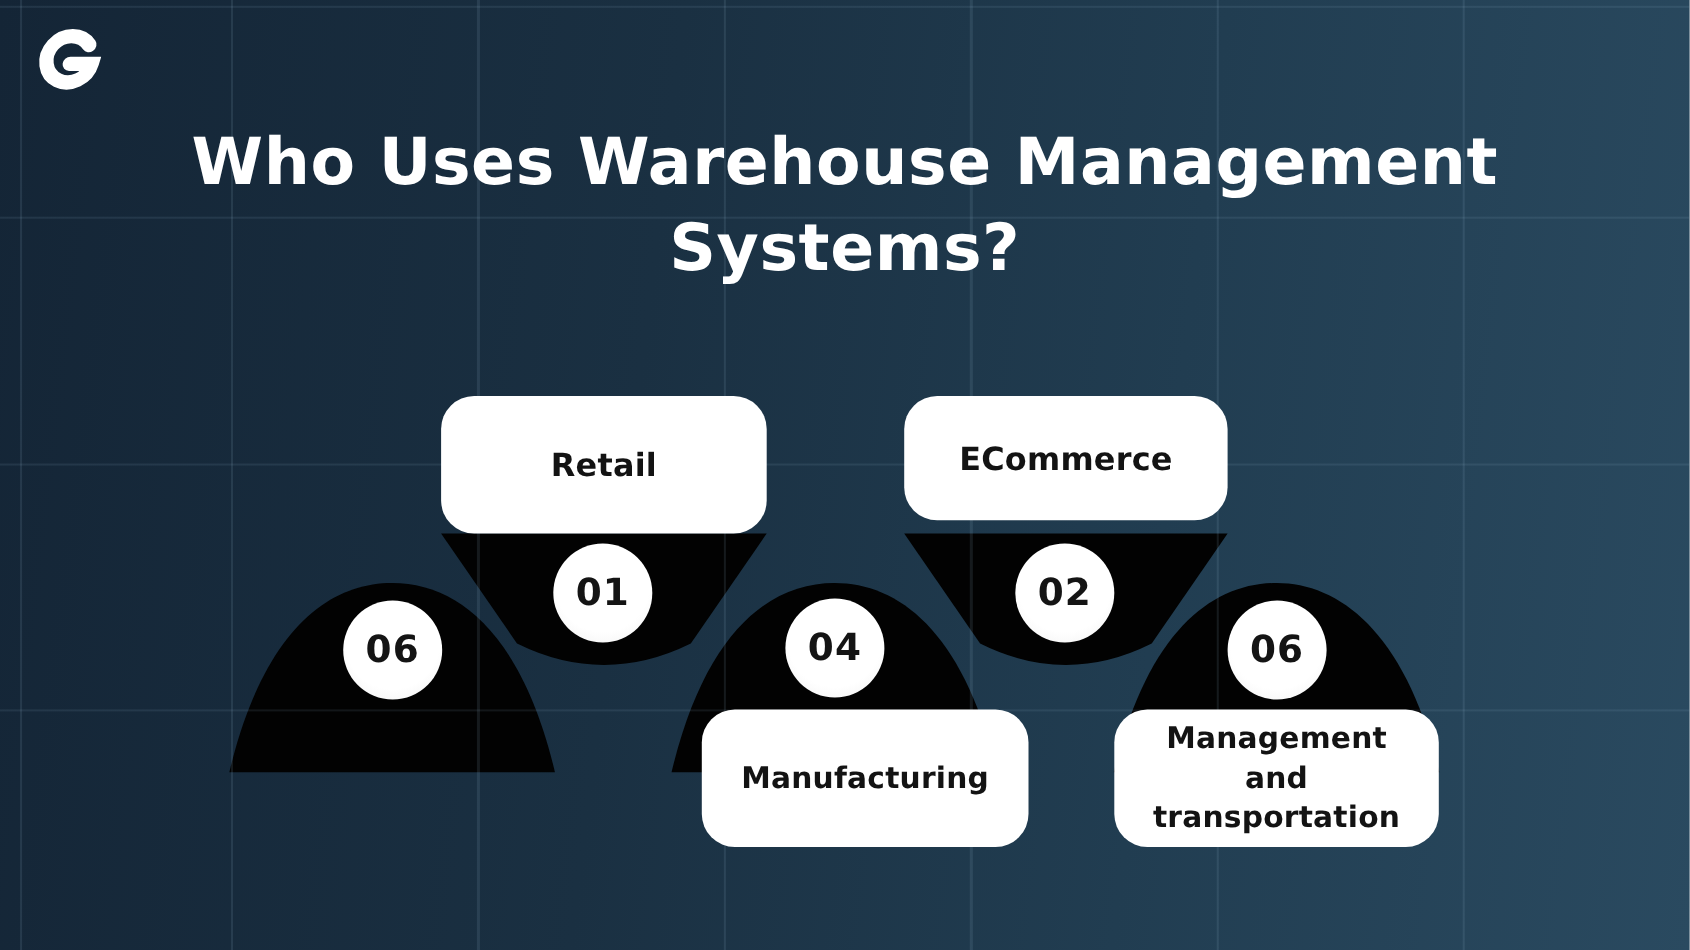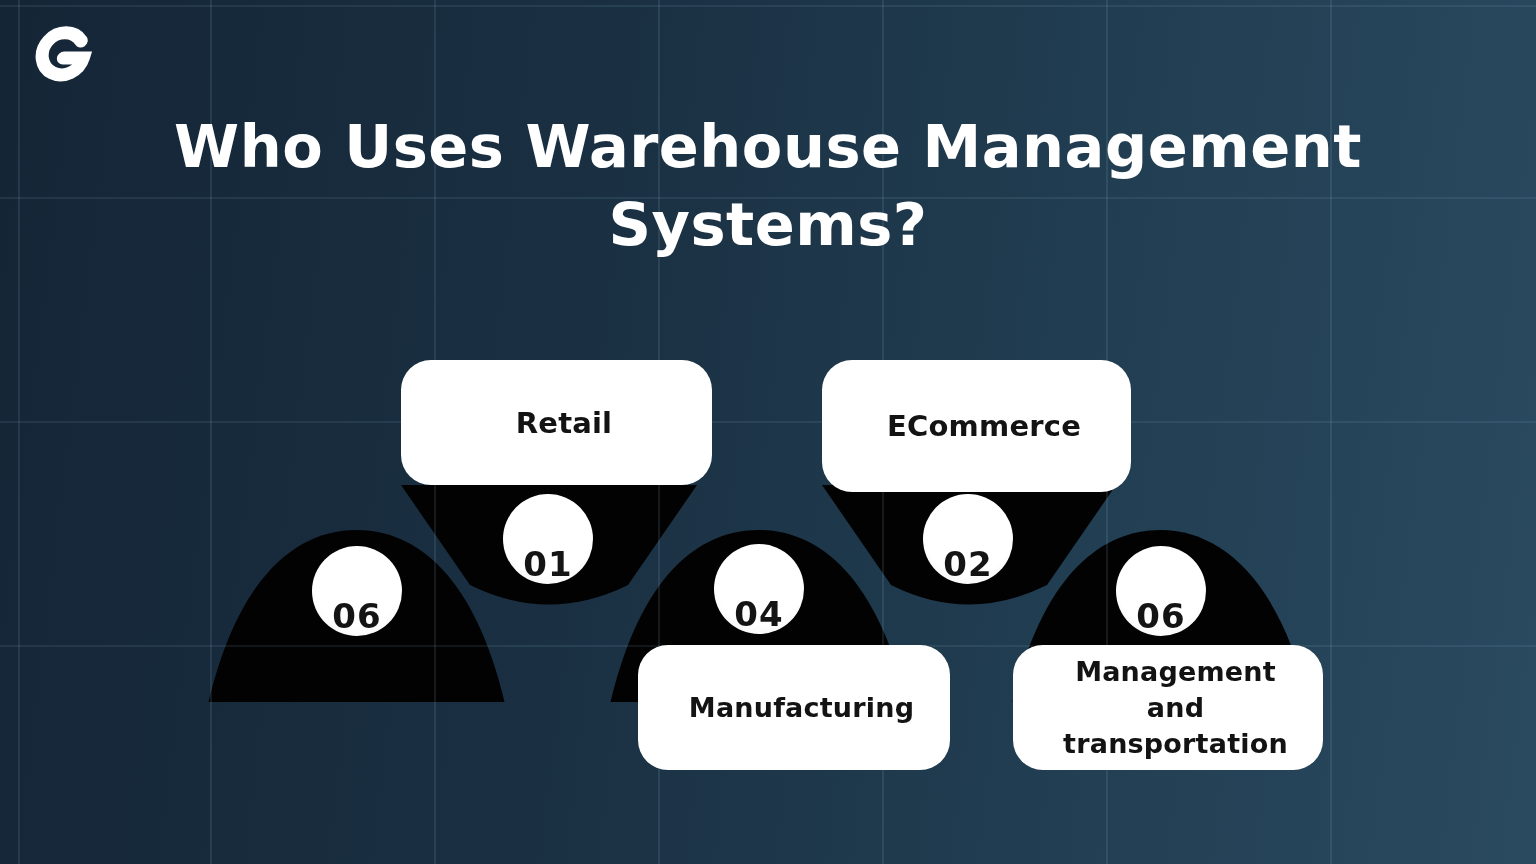--- a/index.html
+++ b/index.html
@@ -27,37 +27,37 @@
   .brand{color:#ffffff;font-size:31px;font-weight:600;letter-spacing:.3px;margin-left:8px;}
   
   .title{
     position:absolute;left:0;top:108px;width:100%;z-index:5;
     text-align:center;color:#ffffff;font-weight:700;
     font-size:59px;line-height:78px;letter-spacing:.5px;
   }
   
   .card{
     position:absolute;z-index:3;background:#ffffff;border-radius:30px;
-    display:flex;align-items:center;justify-content:center;text-align:center;padding-left:15px;
+    display:flex;align-items:center;justify-content:center;text-align:center;
   }
   .card .label{
     color:#131313;font-weight:700;font-size:27px;line-height:36px;
     max-width:252px;letter-spacing:.2px;
   }
   .card.top .label{font-size:29px;}
   .card-retail       {left:401px;top:360px;width:296px;height:125px;}
-  .card-ecommerce    {left:822px;top:360px;width:294px;height:132px;}
+  .card-ecommerce    {left:822px;top:360px;width:294px;height:113px;}
   .card-wholesale    {left:208px;top:645px;width:297px;height:125px;}
   .card-manufacturing{left:610px;top:645px;width:297px;height:125px;margin-left:28px;}
   .card-logistics    {left:1013px;top:645px;width:295px;height:125px;}
   
   .num-circle{
     position:absolute;z-index:4;width:90px;height:90px;border-radius:50%;
     background:radial-gradient(circle at 50% 42%,#ffffff 62%,#efefef 100%);
-    display:flex;align-items:flex-end;justify-content:center;
+    display:flex;align-items:center;justify-content:center;
     color:#141414;font-weight:700;font-size:34px;letter-spacing:1px;
   }
   .circle-01{left:503px;top:494px;}
   .circle-02{left:923px;top:494px;}
   .circle-03{left:312px;top:546px;}
   .circle-04{left:714px;top:544px;}
   .circle-06{left:1116px;top:546px;}
 </style>
 </head>
 <body>

